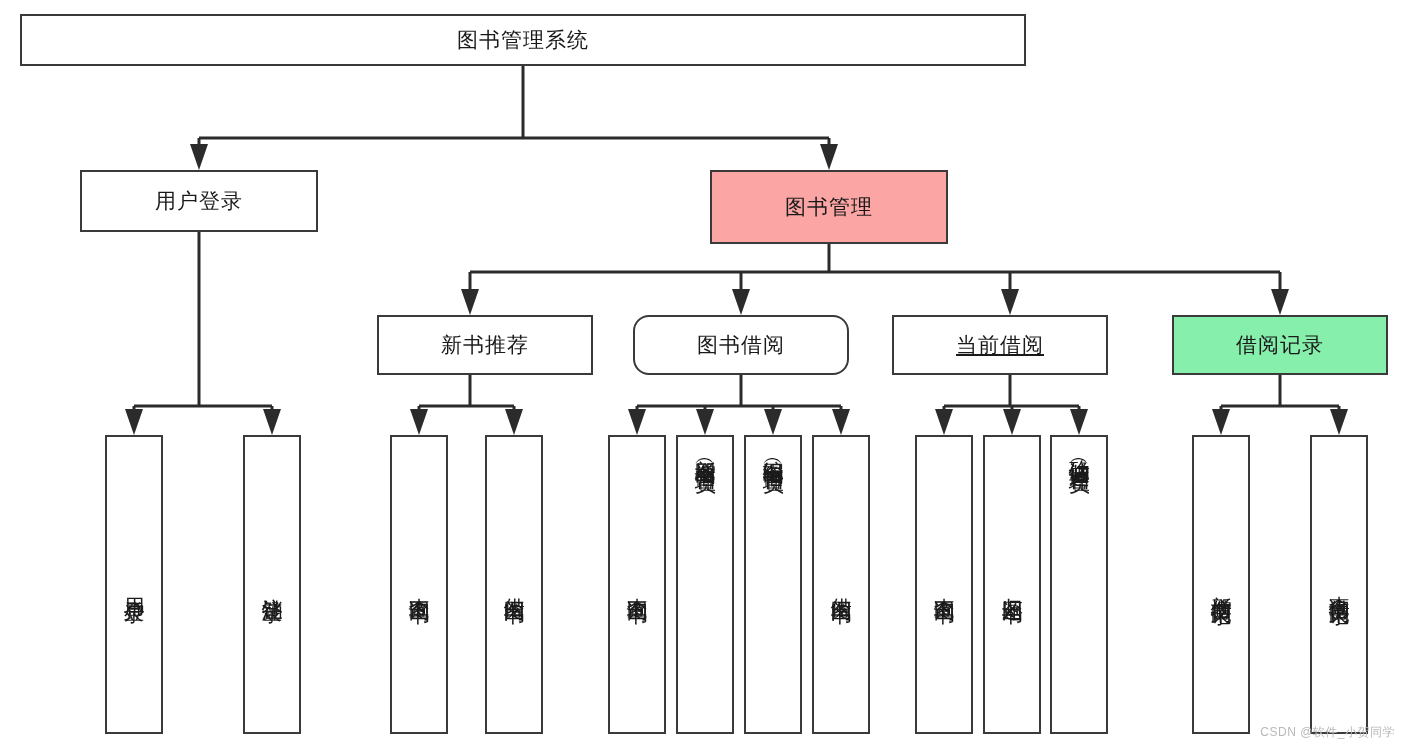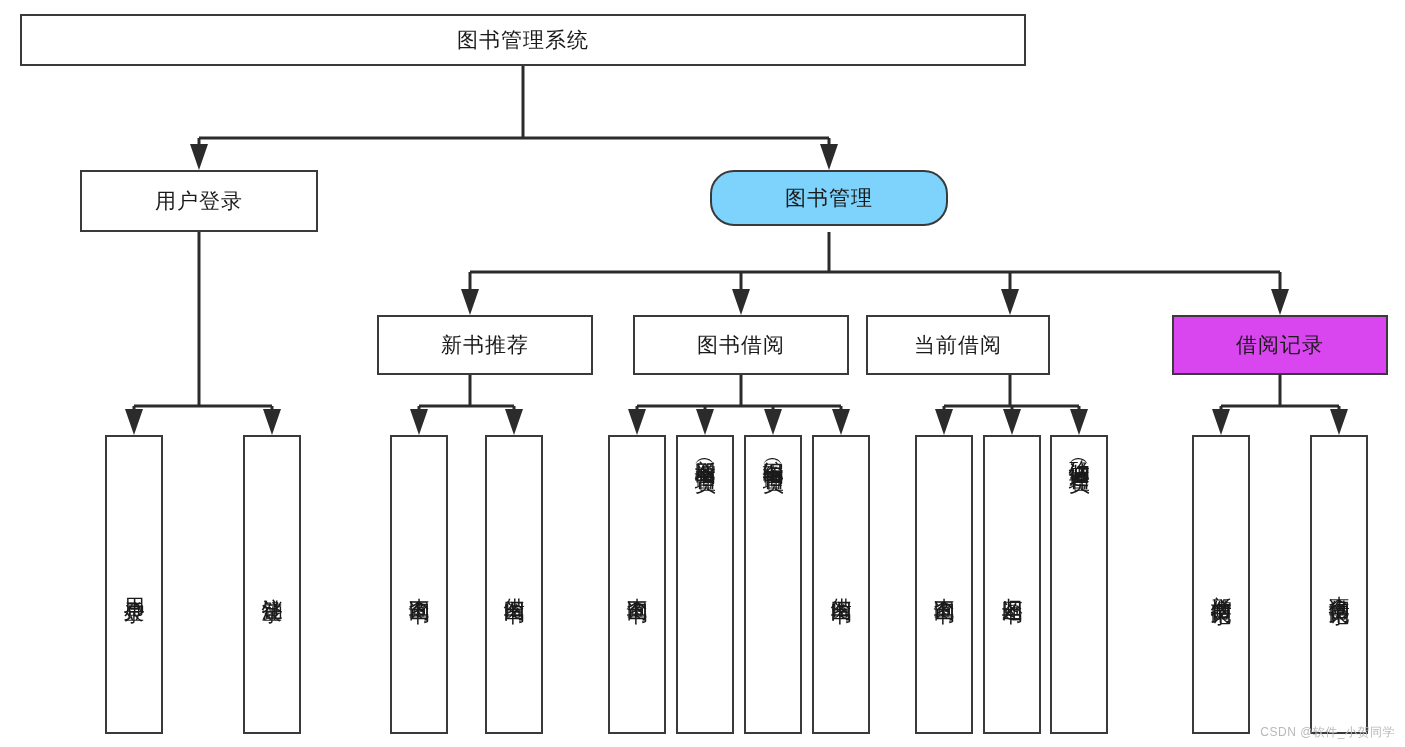--- a/index.html
+++ b/index.html
@@ -127,33 +127,33 @@
       <line x1="272" y1="406" x2="272" y2="409" stroke="#2b2b2b" stroke-width="3"></line>
       <polygon points="263,409 281,409 272,435" fill="#2b2b2b"></polygon>
     </svg>
   <div id="nodes">
       <div class="node horiz" style="left: 20px; top: 14px; width: 1006px; height: 52px; border-color: rgb(58, 58, 58); background: rgb(255, 255, 255); color: rgb(26, 26, 26);">
         <span class="label">图书管理系统</span>
       </div>
       <div class="node horiz" style="left: 80px; top: 170px; width: 238px; height: 62px; border-color: rgb(58, 58, 58); background: rgb(255, 255, 255); color: rgb(26, 26, 26);">
         <span class="label">用户登录</span>
       </div>
-      <div class="node horiz" style="left: 710px; top: 170px; width: 238px; height: 56px; border-color: rgb(58, 58, 58); background: #7dd3fc; color: rgb(26, 26, 26); border-radius: 24px;">
+      <div class="node horiz" style="left: 710px; top: 170px; width: 238px; height: 74px; border-color: rgb(58, 58, 58); background: #fca5a5; color: rgb(26, 26, 26);">
         <span class="label">图书管理</span>
       </div>
       <div class="node horiz" style="left: 377px; top: 315px; width: 216px; height: 60px; border-color: rgb(58, 58, 58); background: rgb(255, 255, 255); color: rgb(26, 26, 26);">
         <span class="label">新书推荐</span>
       </div>
-      <div class="node horiz" style="left: 633px; top: 315px; width: 216px; height: 60px; border-color: rgb(58, 58, 58); background: rgb(255, 255, 255); color: rgb(26, 26, 26);">
+      <div class="node horiz" style="left: 633px; top: 315px; width: 216px; height: 60px; border-color: rgb(58, 58, 58); background: rgb(255, 255, 255); color: rgb(26, 26, 26); border-radius: 16px;">
         <span class="label">图书借阅</span>
       </div>
-      <div class="node horiz" style="left: 866px; top: 315px; width: 184px; height: 60px; border-color: rgb(58, 58, 58); background: rgb(255, 255, 255); color: rgb(26, 26, 26);">
+      <div class="node horiz" style="left: 892px; top: 315px; width: 216px; height: 60px; border-color: rgb(58, 58, 58); background: rgb(255, 255, 255); color: rgb(26, 26, 26); text-decoration: underline;">
         <span class="label">当前借阅</span>
       </div>
-      <div class="node horiz" style="left: 1172px; top: 315px; width: 216px; height: 60px; border-color: rgb(58, 58, 58); background: #d946ef; color: rgb(26, 26, 26);">
+      <div class="node horiz" style="left: 1172px; top: 315px; width: 216px; height: 60px; border-color: rgb(58, 58, 58); background: #86efac; color: rgb(26, 26, 26);">
         <span class="label">借阅记录</span>
       </div>
       <div class="node vert centered" style="left: 105px; top: 435px; width: 58px; height: 299px; border-color: rgb(58, 58, 58); background: rgb(255, 255, 255); color: rgb(26, 26, 26);">
         <span class="label">用户登录</span>
       </div>
       <div class="node vert centered" style="left: 243px; top: 435px; width: 58px; height: 299px; border-color: rgb(58, 58, 58); background: rgb(255, 255, 255); color: rgb(26, 26, 26);">
         <span class="label">注销登录</span>
       </div>
       <div class="node vert centered" style="left: 390px; top: 435px; width: 58px; height: 299px; border-color: rgb(58, 58, 58); background: rgb(255, 255, 255); color: rgb(26, 26, 26);">
         <span class="label">查询图书</span>

